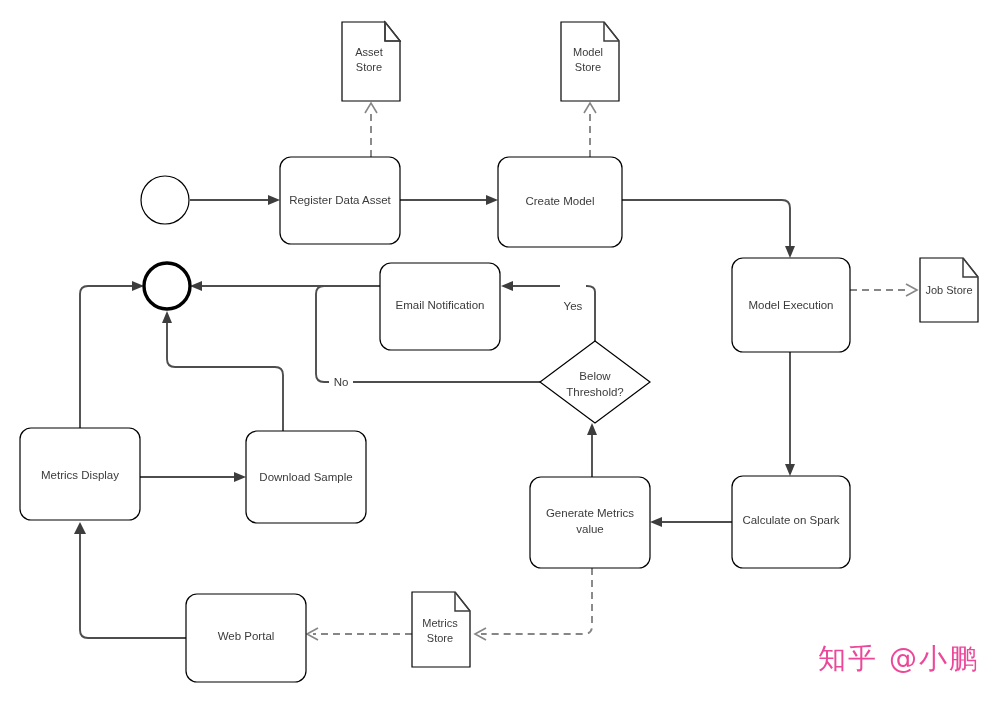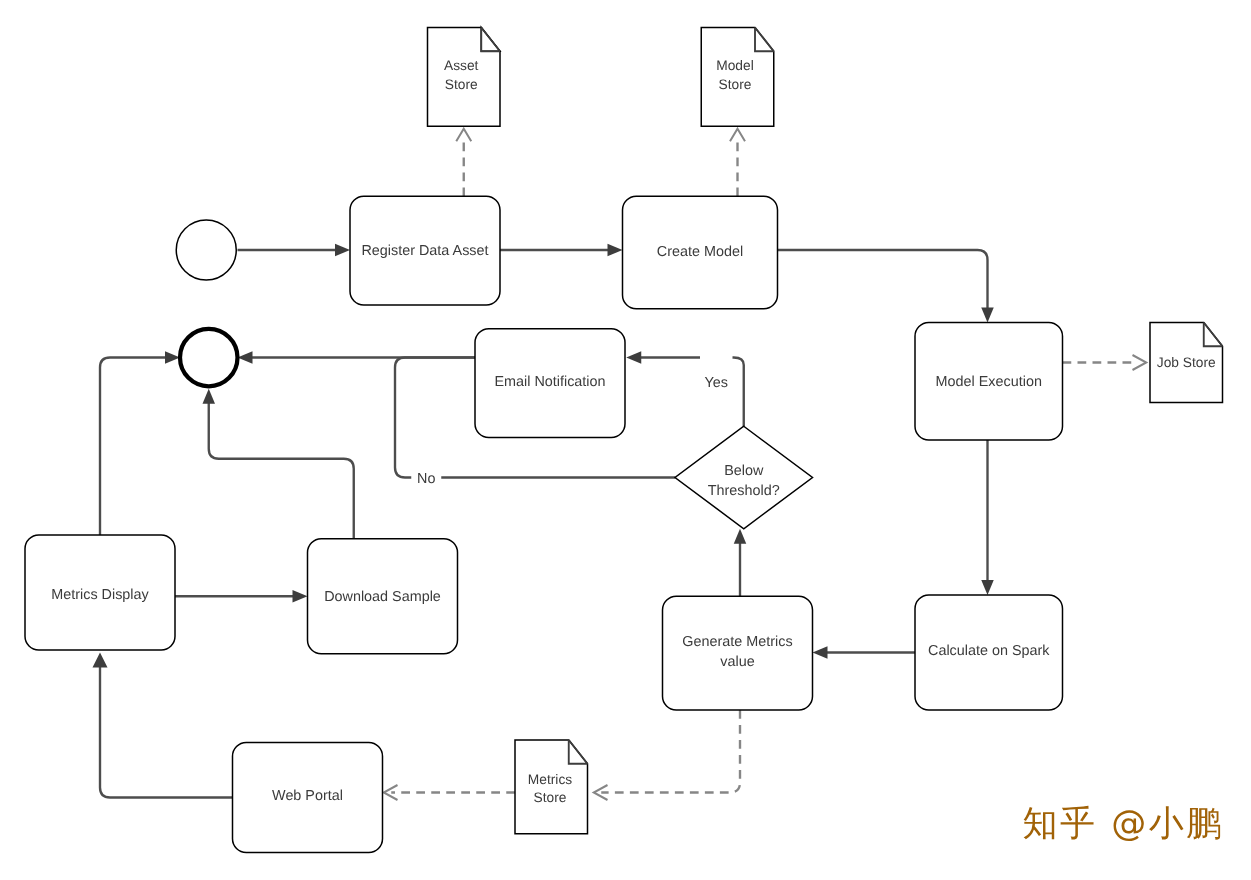--- a/index.html
+++ b/index.html
@@ -81,21 +81,21 @@
     fill: none;
     stroke: #868686;
     stroke-width: 1.6;
   }
   #watermark {
     position: absolute;
     right: 22px;
     bottom: 26px;
     font-family: "DejaVu Sans", sans-serif;
     font-size: 28px;
-    color: #a16207;
+    color: #ec4899;
     letter-spacing: 2px;
     user-select: none;
     white-space: nowrap;
     text-align: center;
   }
 </style>
 </head>
 <body>
 
 <div id="canvas">

